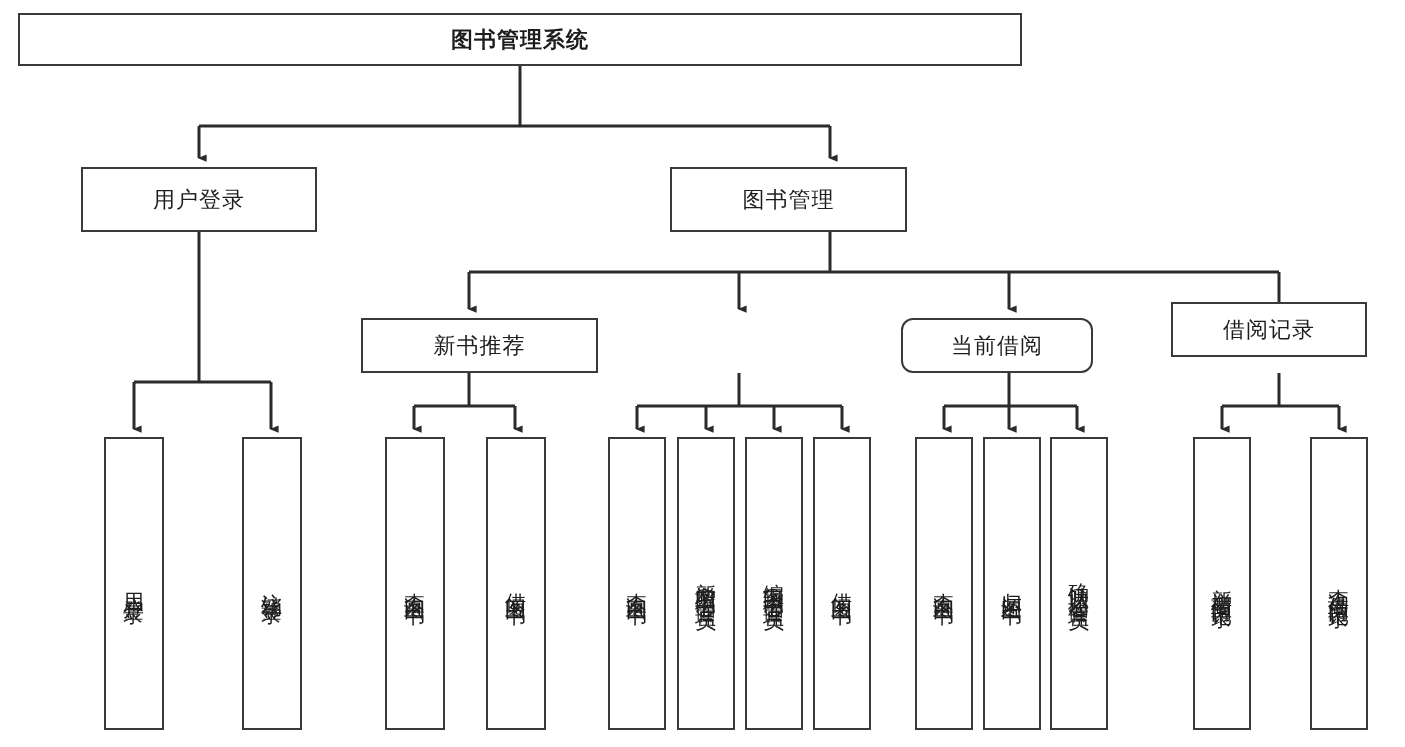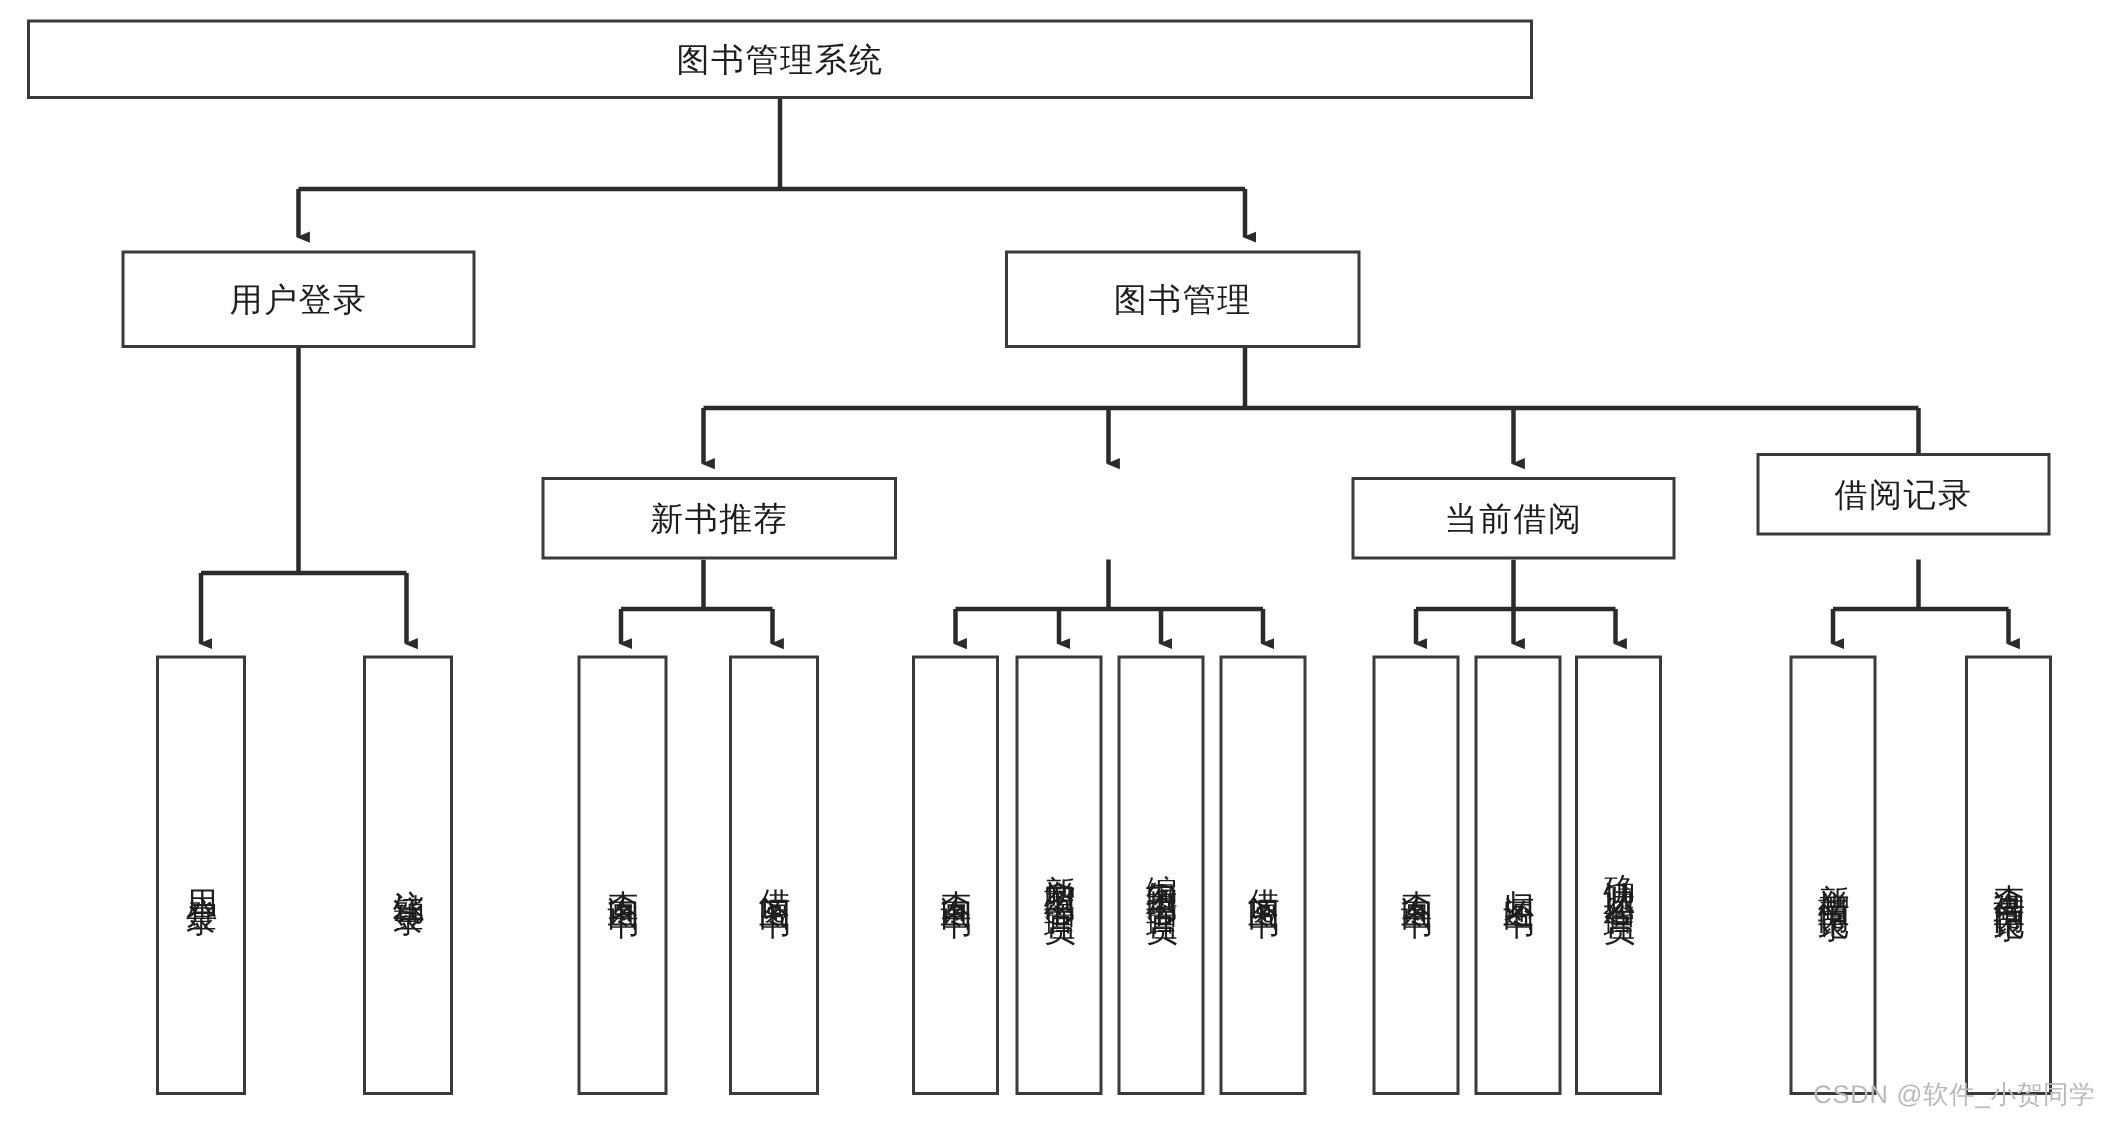--- a/index.html
+++ b/index.html
@@ -110,35 +110,35 @@
       <path d="M1009,406 L1009,429" marker-end="url(#arrow)"></path>
       <path d="M1077,406 L1077,429" marker-end="url(#arrow)"></path>
 
       <path d="M1279,373 L1279,406"></path>
       <path d="M1222,406 L1339,406"></path>
       <path d="M1222,406 L1222,429" marker-end="url(#arrow)"></path>
       <path d="M1339,406 L1339,429" marker-end="url(#arrow)"></path>
     </g>
   </svg>
 
-  <div class="node horiz" style="left:18px; top:13px; width:1004px; height:53px;">
+  <div class="node horiz" style="left:18px; top:13px; width:1004px; height:53px;font-weight:bold;">
     <span class="htext">图书管理系统</span>
   </div>
 
   <div class="node horiz" style="left:81px; top:167px; width:236px; height:65px;">
     <span class="htext">用户登录</span>
   </div>
   <div class="node horiz" style="left:670px; top:167px; width:237px; height:65px;">
     <span class="htext">图书管理</span>
   </div>
 
   <div class="node horiz" style="left:361px; top:318px; width:237px; height:55px;">
     <span class="htext">新书推荐</span>
   </div>
-  <div class="node horiz" style="left:901px; top:318px; width:216px; height:55px;">
+  <div class="node horiz" style="left:901px; top:318px; width:192px; height:55px;border-radius:12px;">
     <span class="htext">当前借阅</span>
   </div>
   <div class="node horiz" style="left:1171px; top:302px; width:196px; height:55px;">
     <span class="htext">借阅记录</span>
   </div>
 
   <div class="node vert" style="left:104px; top:437px; width:60px; height:293px;">
     <span class="vtext">用户登录</span>
   </div>
   <div class="node vert" style="left:242px; top:437px; width:60px; height:293px;">
@@ -175,15 +175,14 @@
     <span class="vtext">确认归还（管理员）</span>
   </div>
 
   <div class="node vert" style="left:1193px; top:437px; width:58px; height:293px;">
     <span class="vtext">新增借阅记录</span>
   </div>
   <div class="node vert" style="left:1310px; top:437px; width:58px; height:293px;">
     <span class="vtext">查询借阅记录</span>
   </div>
 
-  <div class="watermark">CSDN @软件_小贺同学</div>
 
 </div>
 
 </body></html>

